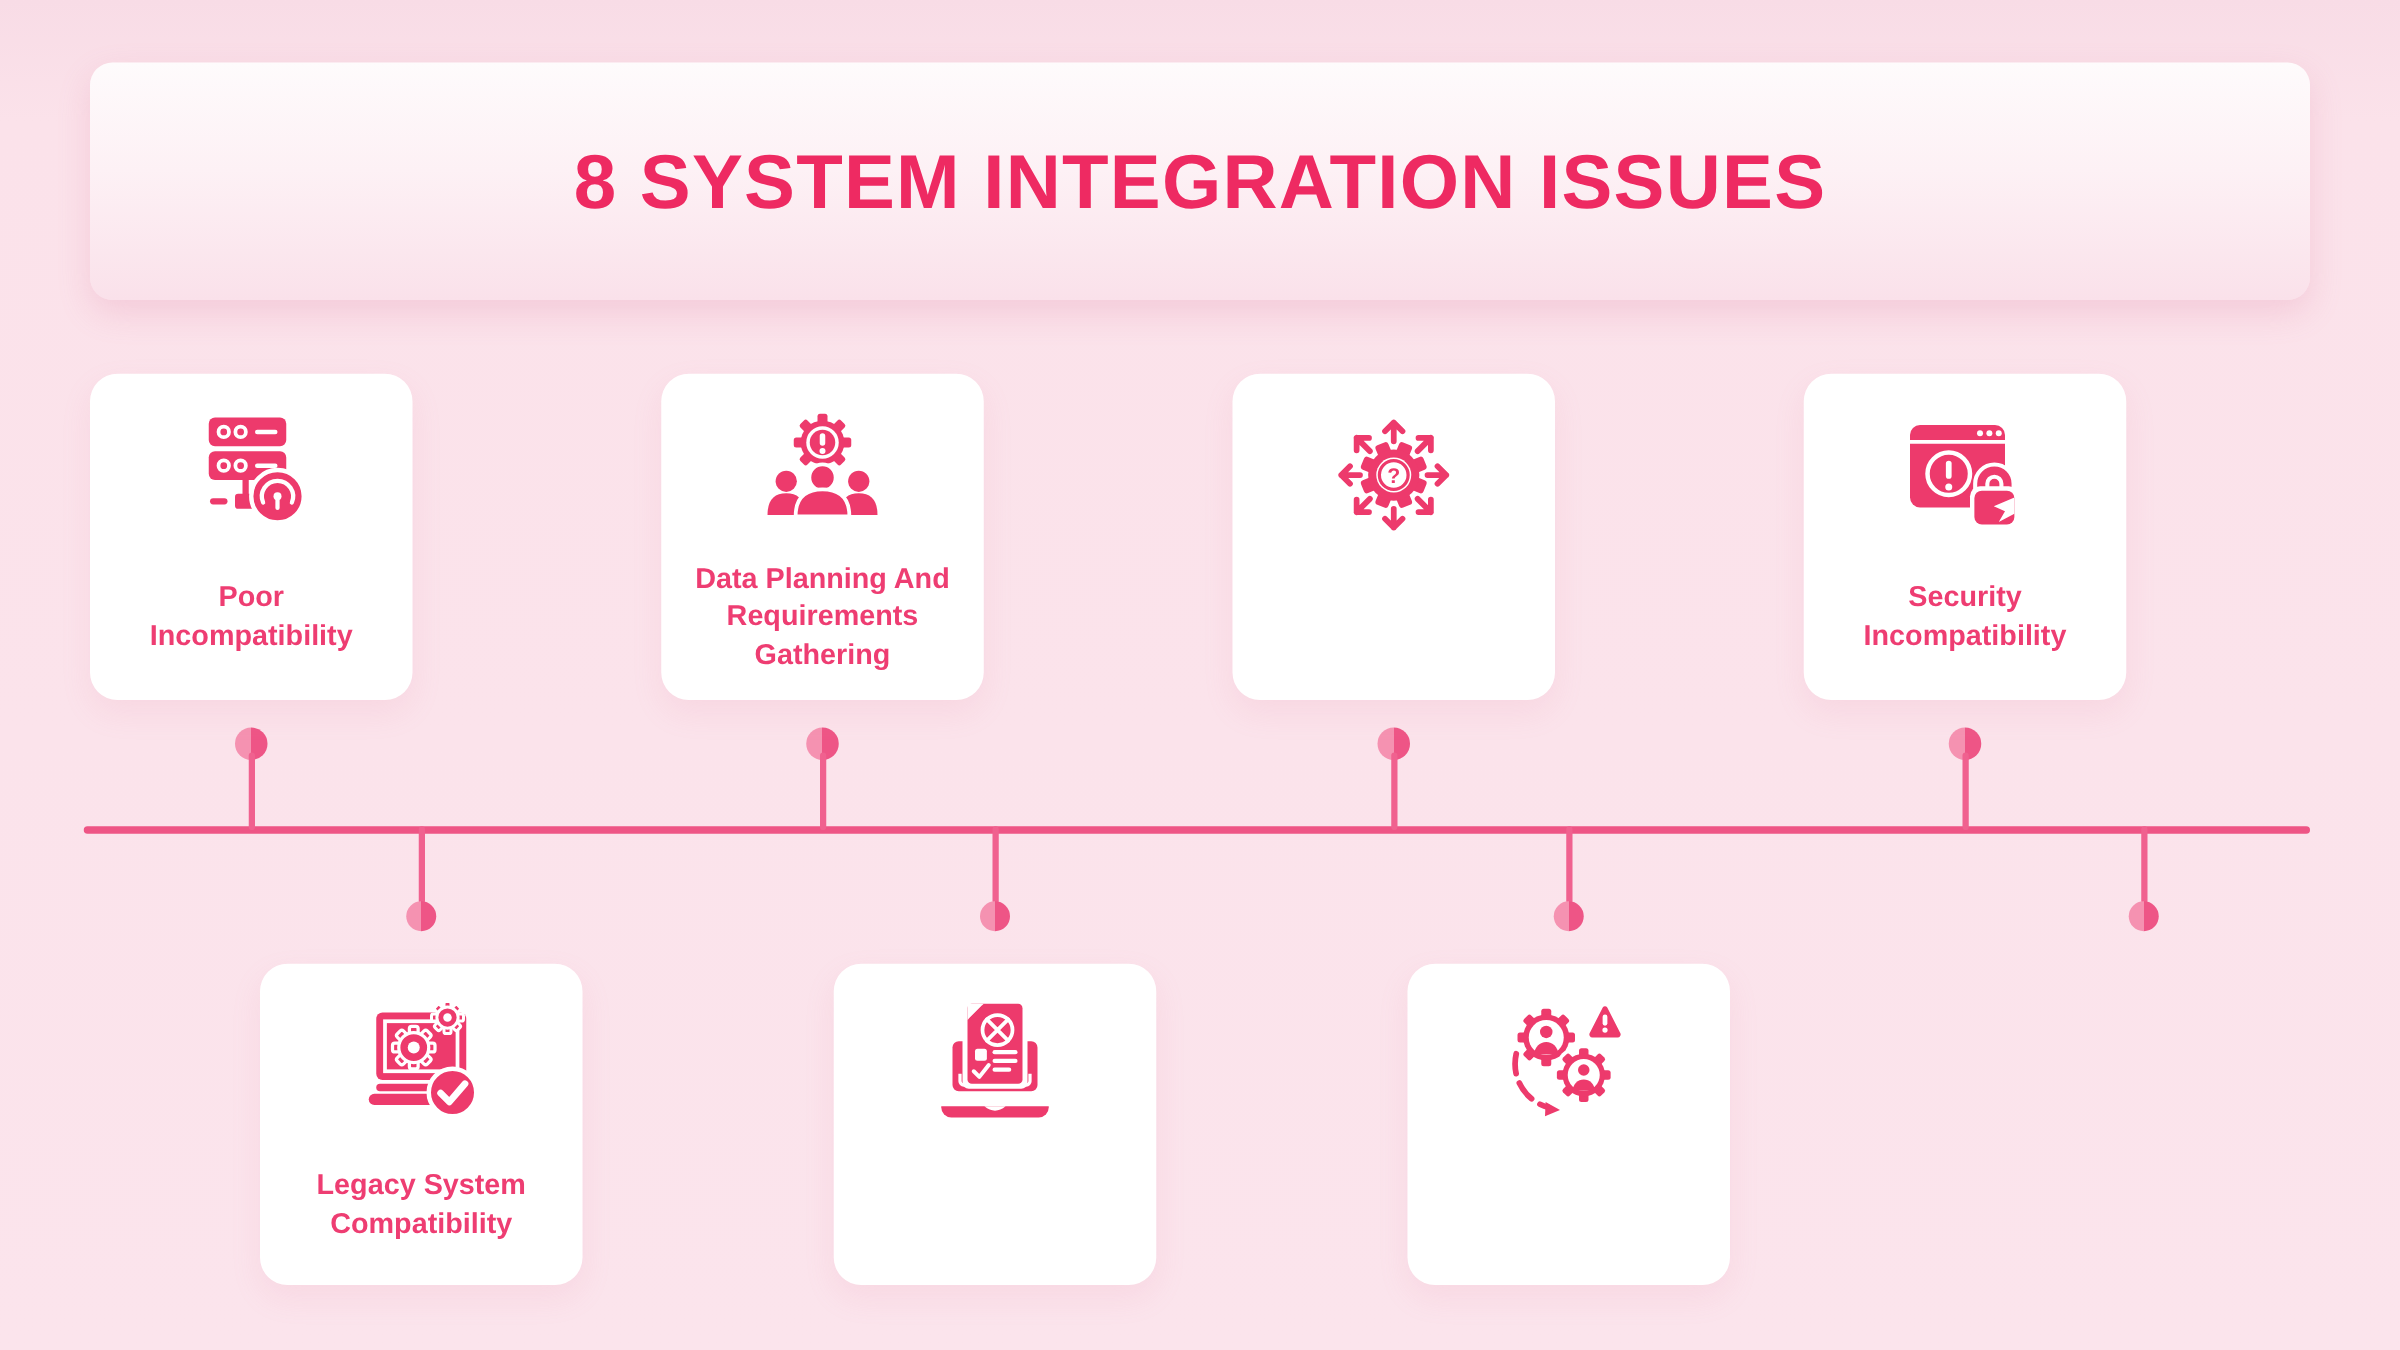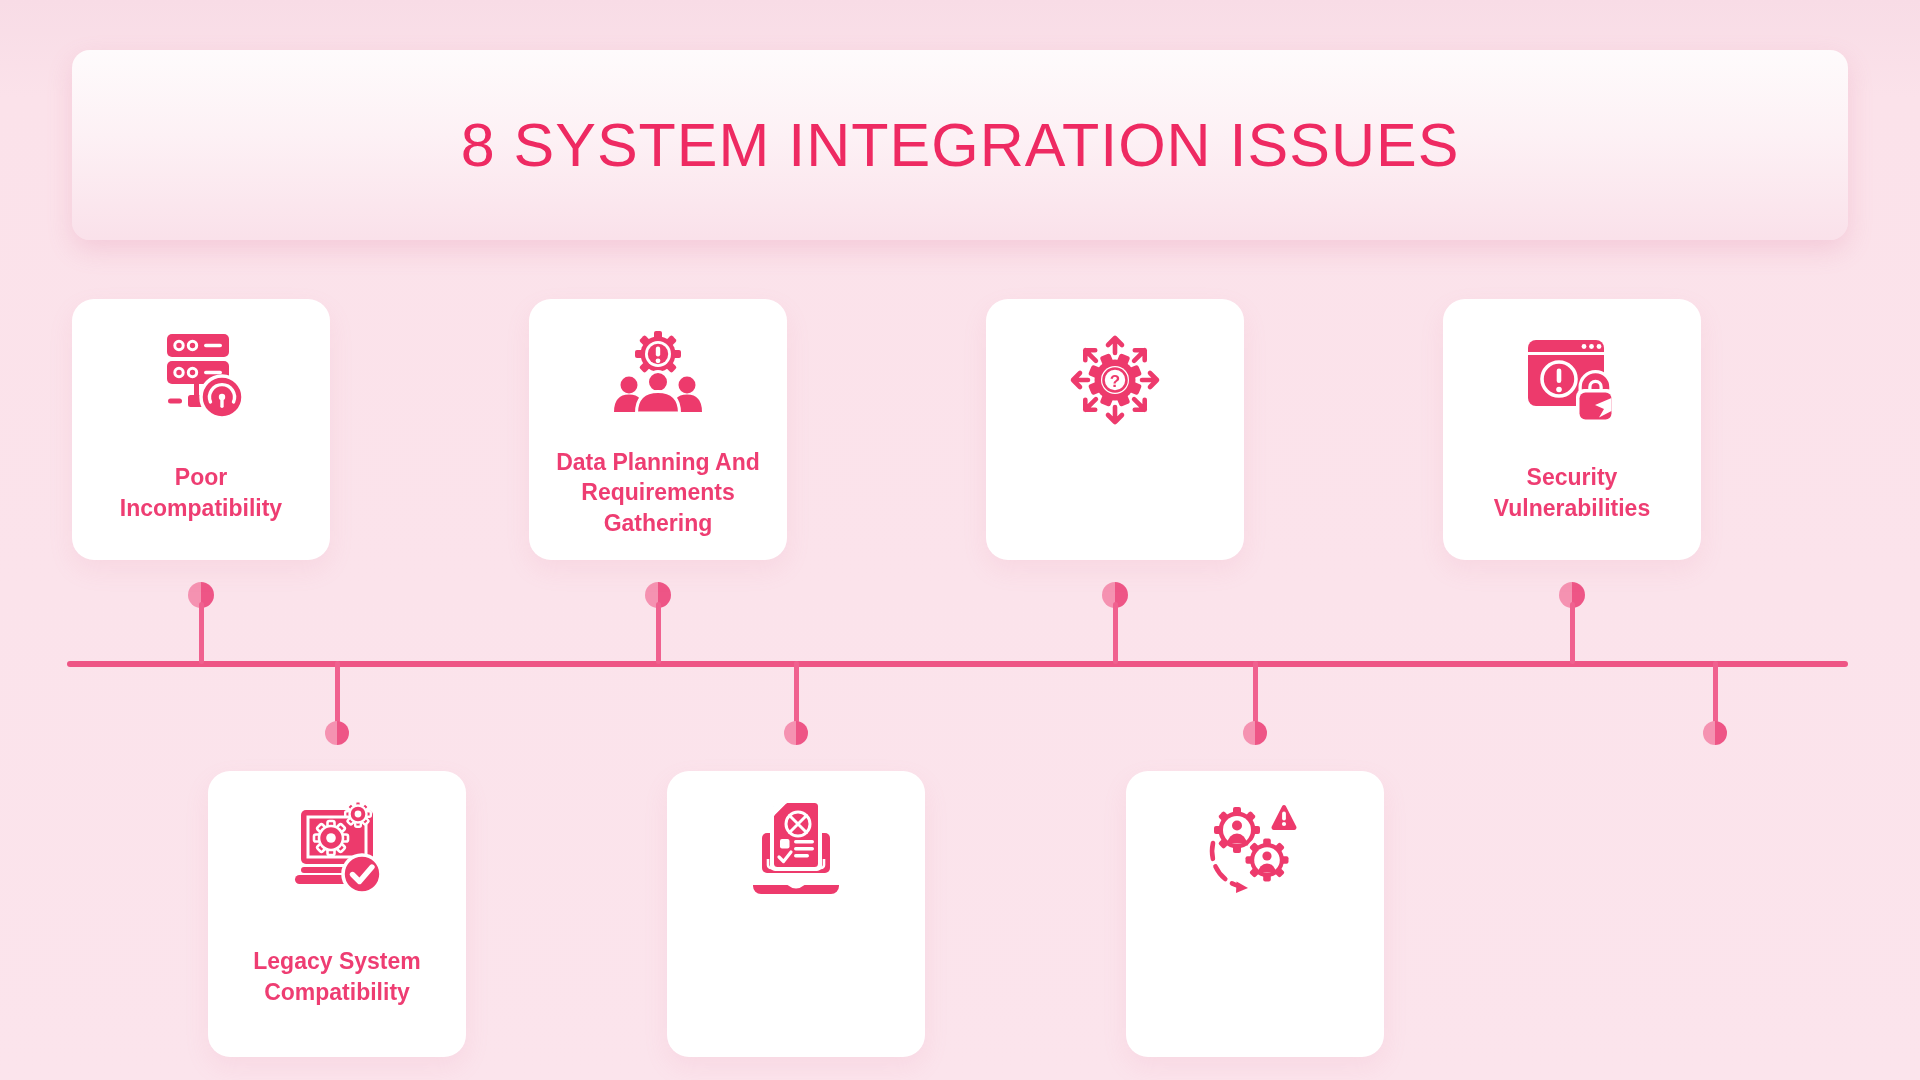--- a/index.html
+++ b/index.html
@@ -10,26 +10,26 @@
   }
   *{margin:0;padding:0;box-sizing:border-box;}
   html,body{background:var(--page-bg);}
   body{font-family:"Liberation Sans", sans-serif;}
   .canvas{position:relative;width:1920px;height:1080px;overflow:hidden;
     background:linear-gradient(180deg,#f8dce6 0%,#fbe2ea 9%,#fbe4ec 100%);}
   .header{position:absolute;left:72px;top:50px;width:1776px;height:190px;border-radius:18px;
     background:linear-gradient(180deg,#fefbfc 0%,#fdf1f5 45%,#fae1ea 100%);
     box-shadow:0 10px 26px rgba(219,110,150,.20);
     display:flex;align-items:center;justify-content:center;}
-  .title{color:var(--accent);font-size:61px;font-weight:normal;letter-spacing:1px;white-space:nowrap;}
+  .title{color:var(--accent);font-size:61px;font-weight:bold;letter-spacing:1px;white-space:nowrap;}
   .card{position:absolute;width:258px;background:var(--card-bg);border-radius:22px;
     box-shadow:0 10px 24px rgba(233,130,165,.12);
     display:flex;flex-direction:column;align-items:center;}
   .card.top{top:299px;height:261px;}
-  .card.bottom{top:771px;height:286px;}
+  .card.bottom{top:771px;height:257px;}
   .icon-wrap{height:110px;margin-top:26px;display:flex;align-items:center;justify-content:center;color:var(--icon);}
   .label-wrap{flex:1;display:flex;align-items:center;justify-content:center;width:100%;padding:0 8px 10px 8px;}
   .card-label{color:var(--label);font-size:23px;font-weight:bold;line-height:1.33;text-align:center;white-space:pre-line;}
   .hline{position:absolute;left:67px;top:661px;width:1781px;height:6px;border-radius:3px;background:var(--timeline-line);}
   .connector{position:absolute;display:flex;flex-direction:column;align-items:center;}
   .connector .stem{width:5px;background:var(--stem);border-radius:3px;}
   .connector .dot{border-radius:50%;background:linear-gradient(90deg,var(--dot-light) 0 50%,var(--dot-dark) 50% 100%);}
   .connector.up{top:582px;width:26px;}
   .connector.up .dot{width:26px;height:26px;}
   .connector.up .stem{height:62px;margin-top:-6px;}
@@ -195,21 +195,21 @@
         <circle cx="42" cy="64.5" r="2.8" fill="#fff"></circle>
         <path d="M68 70 v-8 a10.5 10.5 0 0 1 21 0 v8" fill="none" stroke="#fff" stroke-width="13"></path>
         <path d="M68 70 v-8 a10.5 10.5 0 0 1 21 0 v8" fill="none" stroke="currentColor" stroke-width="6.5"></path>
         <rect x="59" y="64" width="39" height="34" rx="8" fill="#fff"></rect>
         <rect x="62.5" y="67.5" width="32" height="27" rx="6" fill="currentColor"></rect>
         <path d="M94.5 73 L78 80 l9 4 -5 8.5 L94.5 86 z" fill="#fff"></path>
       </svg>
     </div>
     <div class="label-wrap">
         <p class="card-label">Security
-Vulnerabilities</p>
+Incompatibility</p>
       </div>
   </section>
 
   <section class="card bottom" style="left:208px">
     <div class="icon-wrap">
       <svg viewBox="0 0 110 110" width="110" height="110">
         <rect x="19" y="13" width="72" height="54" rx="5" fill="currentColor"></rect>
         <rect x="24.5" y="18.5" width="61" height="43" fill="#fff"></rect>
         <rect x="27.5" y="21.5" width="55" height="37" fill="currentColor"></rect>
         <g transform="translate(49,41)" fill="currentColor" stroke="#fff" stroke-width="2.6">

